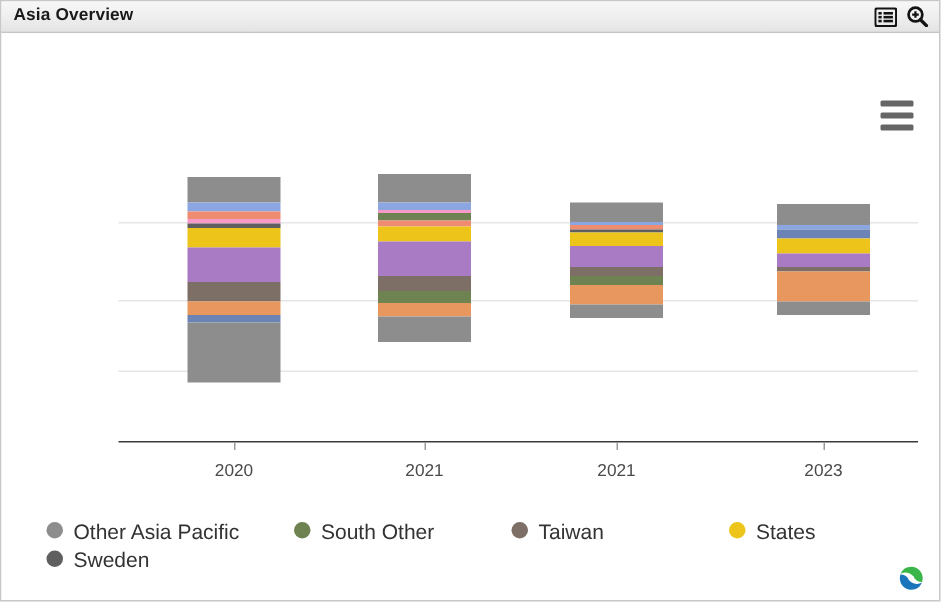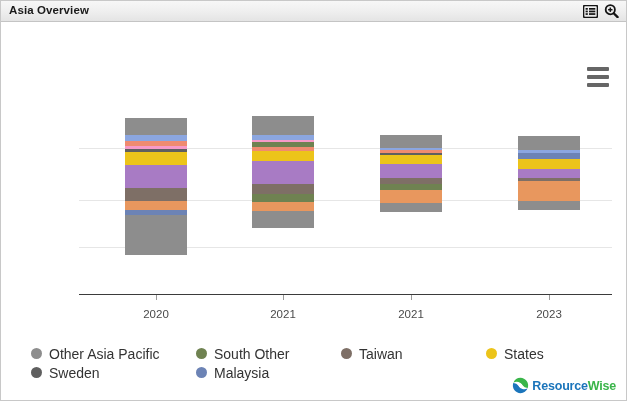--- a/index.html
+++ b/index.html
@@ -177,29 +177,24 @@
           <span class="legend-label">Taiwan</span>
         </div>
         <div class="legend-item">
           <span class="legend-dot" style="background: rgb(236, 196, 26);"></span>
           <span class="legend-label">States</span>
         </div>
         <div class="legend-item">
           <span class="legend-dot" style="background: rgb(95, 95, 95);"></span>
           <span class="legend-label">Sweden</span>
         </div>
-        <div class="legend-item">
-          <span class="legend-dot" style="background: rgb(108, 131, 181);"></span>
-          <span class="legend-label">Malaysia</span>
-        </div>
       </div>
 
     <div class="logo">
       <svg width="17" height="17" viewBox="0 0 32 32" aria-hidden="true">
         <path d="M16 1.5A14.5 14.5 0 0 0 2.6 10.6a12 12 0 0 1 17.2 5.1 11.7 11.7 0 0 0 9.8 4.9A14.5 14.5 0 0 0 16 1.5Z" fill="#3ab54a"></path>
         <path d="M16 30.5a14.5 14.5 0 0 0 13.4-9.1 12 12 0 0 1-17.2-5.1A11.7 11.7 0 0 0 2.4 11.4 14.5 14.5 0 0 0 16 30.5Z" fill="#1b75bb"></path>
         <circle cx="16" cy="16" r="3.5" fill="#ffffff"></circle>
       </svg>
-      <span class="logo-text"><span class="logo-res">Resource</span><span class="logo-wise">Wise</span></span>
     </div>
 
   </div>
 </div>
 
 </body></html>

